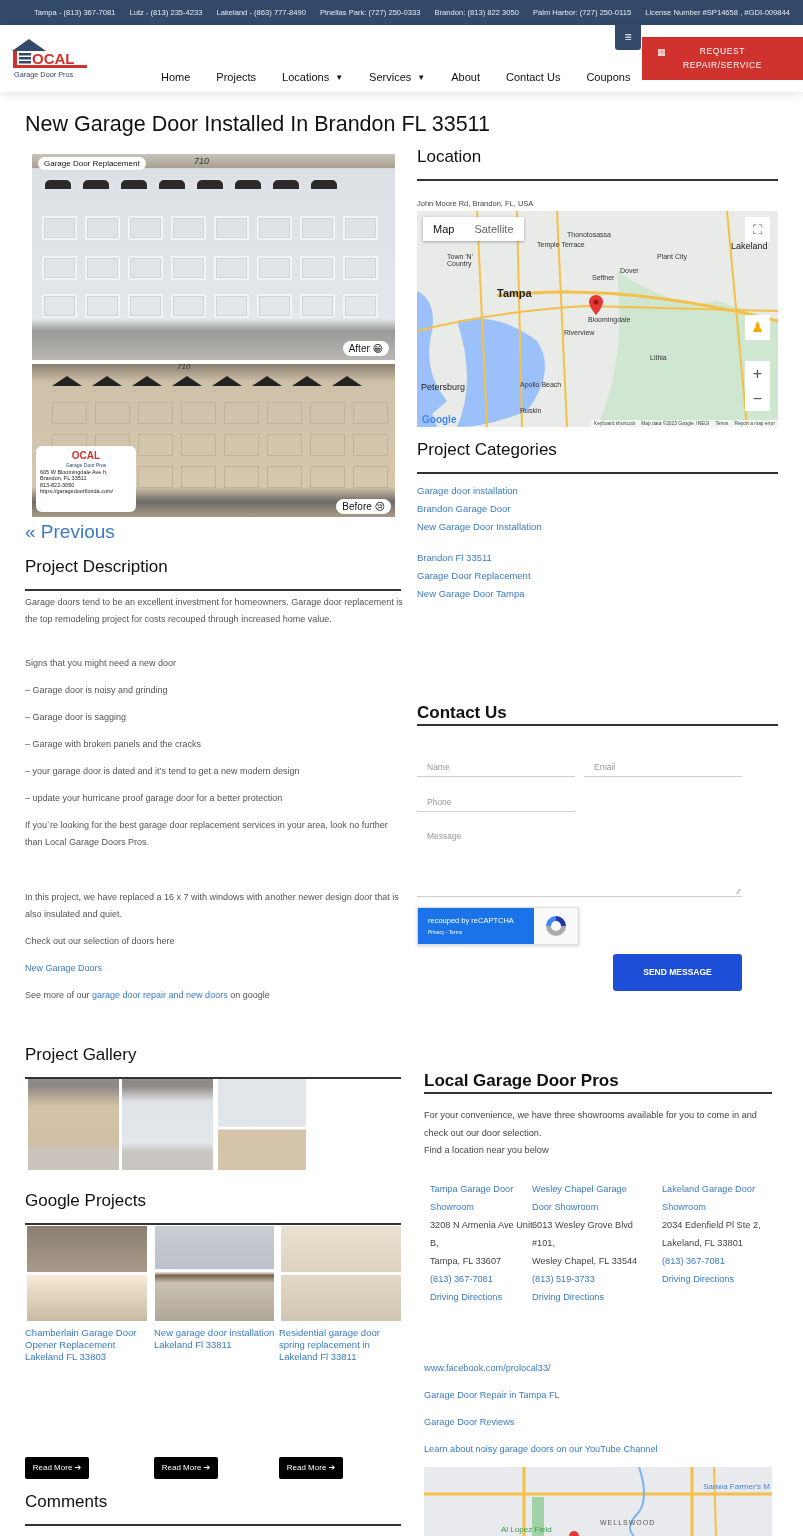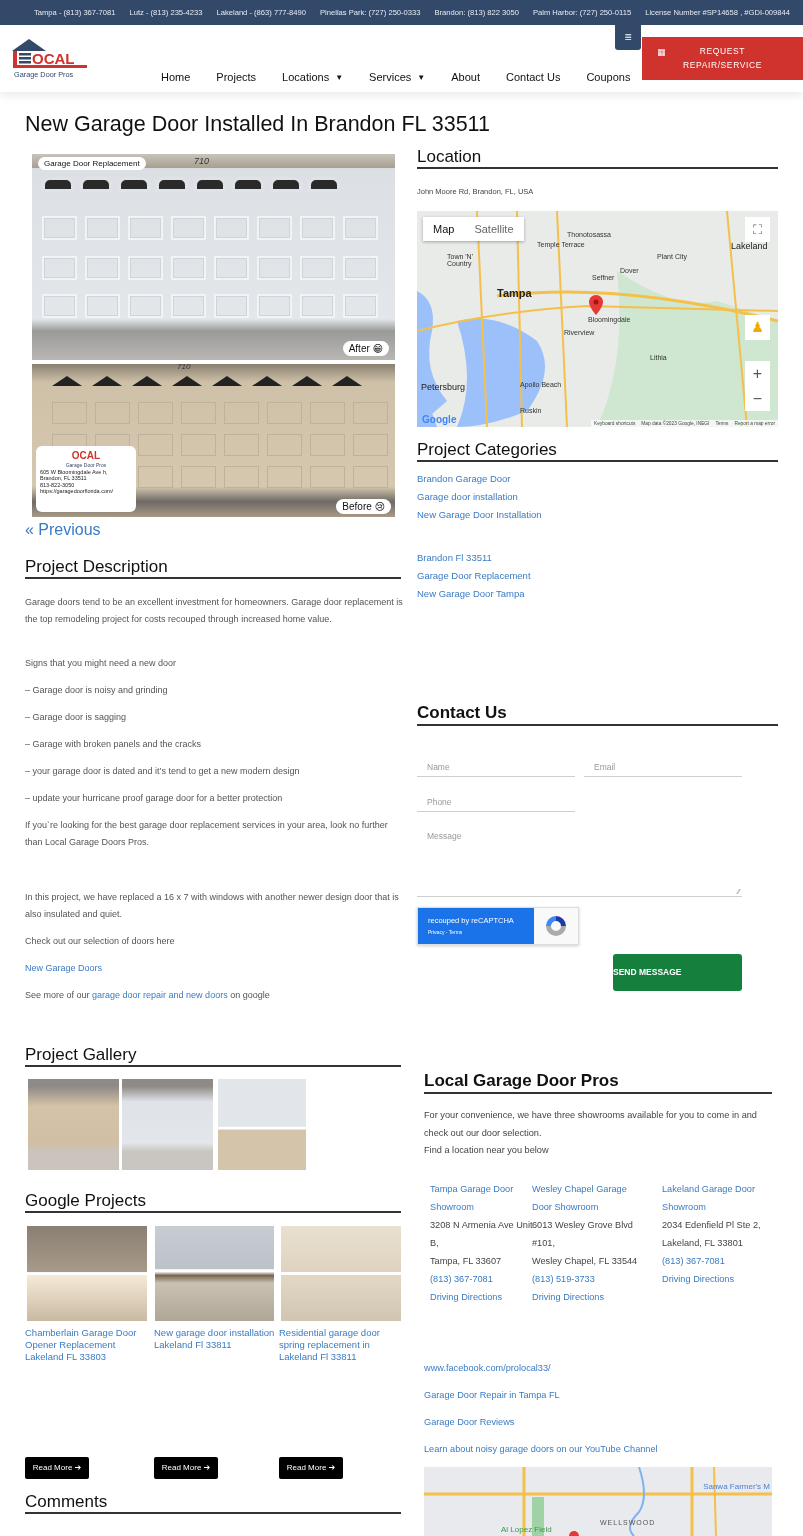--- a/index.html
+++ b/index.html
@@ -9,40 +9,40 @@
 .topbar span{color:#e6ecf4;font-size:7.6px;margin-right:14px;white-space:nowrap}
 .header{position:absolute;left:0;top:25px;width:803px;height:67px;background:#fff;box-shadow:0 4px 8px rgba(0,0,0,.08)}
 .logo{position:absolute;left:10px;top:12px;width:80px;height:45px}
 .nav{position:absolute;left:161px;top:46px;display:flex;gap:0}
 .nav .ni{font-size:11px;color:#111;margin-right:26px;display:flex;align-items:center;gap:6px;white-space:nowrap}
 .nav .caret{font-size:8px}
 .hamb{position:absolute;left:615px;top:25px;width:26px;height:25px;background:#32496a;color:#fff;font-size:12px;text-align:center;line-height:24px;border-radius:0 0 3px 3px}
 .reqbtn{position:absolute;left:642px;top:37px;width:161px;height:43px;background:#d0322d;color:#fff;font-size:8.5px;letter-spacing:.6px;text-align:center;line-height:14px;padding-top:7px}
 .reqbtn .cal{position:absolute;left:15px;top:8px;font-size:9px}
 h1.title{position:absolute;left:25px;top:112px;font-size:21.5px;font-weight:normal;color:#111;white-space:nowrap}
-.h2{font-size:17px;color:#111;font-weight:normal;border-bottom:2px solid #333;padding-bottom:0}
+.h2{font-size:17px;color:#111;font-weight:normal;border-bottom:2px solid #333;padding-bottom:12px}
 .img-after{position:absolute;left:32px;top:154px;width:363px;height:206px;background:linear-gradient(#c9c9c7,#dcdfe3 8%,#e3e7ec 80%,#9a9a98 86%,#b9b7b4);overflow:hidden}
 .img-before{position:absolute;left:32px;top:364px;width:363px;height:153px;background:linear-gradient(#8a8070,#cfc1a9 12%,#d6c8af 80%,#6e6a66 90%,#a89a86);overflow:hidden}
 .pill{position:absolute;background:#fff;border-radius:8px;font-size:8px;color:#111;padding:2px 6px;white-space:nowrap}
 .grid-row{position:absolute;display:flex;gap:6px}
 .win{width:32px;height:15px;background:#2a2a2a;border-radius:8px 8px 1px 1px;border:3px solid #dfe3e8}
 .panel{width:35px;height:24px;border:2px solid #f1f3f5;box-shadow:inset 0 0 0 1px #cfd4da}
 .bpanel{width:35px;height:22px;border:1px solid #bfb29a}
 .lcard{position:absolute;left:36px;top:446px;width:100px;height:66px;background:#fff;border-radius:6px;font-size:5.5px;color:#222;line-height:6.5px;padding:4px}
-.prev{position:absolute;left:25px;top:521px;font-size:16px;color:#3a7bc4}
+.prev{position:absolute;left:25px;top:521px;font-size:19px;color:#3a7bc4}
 .desc{position:absolute;left:25px;width:380px;font-size:9px;color:#555;line-height:17px}
 .map1{position:absolute;left:417px;top:211px;width:361px;height:216px;background:#e7ebe7;overflow:hidden}
 .right-sec{position:absolute;left:417px;width:361px}
 .links{font-size:9.5px;line-height:18px}
 .field{position:absolute;border-bottom:1px solid #cfcfcf;font-size:8.5px;color:#999;padding:4px 10px}
 .captcha{position:absolute;left:417px;top:907px;width:162px;height:38px;border:1px solid #ddd;box-shadow:0 1px 3px rgba(0,0,0,.2);display:flex}
 .captcha .blue{width:116px;background:#1a73e8;color:#fff;padding:8px 10px;font-size:7.5px}
 .captcha .blue small{display:block;font-size:5px;margin-top:4px}
 .captcha .logo2{flex:1;background:#f9f9f9;display:flex;align-items:center;justify-content:center}
-.sendbtn{position:absolute;left:613px;top:954px;width:129px;height:37px;background:#15803d;color:#fff;font-size:8.5px;font-weight:bold;line-height:37px;border-radius:3px}
+.sendbtn{position:absolute;left:613px;top:954px;width:129px;height:37px;background:#1d4ed8;color:#fff;font-size:8.5px;font-weight:bold;text-align:center;line-height:37px;border-radius:3px}
 .gthumb{position:absolute;top:1079px;height:91px;background:#ccc}
 .rp-img{position:absolute;top:1226px;width:120px;height:95px}
 .rp-title{position:absolute;top:1327px;width:122px;font-size:9.5px;line-height:12px;color:#3a7bc4}
 .readmore{position:absolute;top:1457px;width:64px;height:22px;background:#000;color:#fff;font-size:8px;line-height:22px;text-align:center;border-radius:2px}
 .sh-col{position:absolute;top:1180px;width:110px;font-size:9.2px;line-height:18px;color:#444}
 .map2{position:absolute;left:424px;top:1467px;width:348px;height:69px;background:#e8eaed;overflow:hidden}
 </style>
 </head>
 <body>
 
@@ -275,22 +275,22 @@
     <span>Keyboard shortcuts</span>
     <span>Map data ©2023 Google, INEGI</span>
     <span>Terms</span>
     <span>Report a map error</span>
   </div>
 </div>
 
 <div class="right-sec" style="top:440px">
   <div class="h2">Project Categories</div>
   <div class="links" style="margin-top:8px">
+    <div><a>Garage door installation</a></div>
     <div><a>Brandon Garage Door</a></div>
-    <div><a>Garage door installation</a></div>
     <div><a>New Garage Door Installation</a></div>
   </div>
 </div>
 
 <div class="right-sec" style="top:541px">
   <div class="links" style="margin-top:8px">
     <div><a>Brandon Fl 33511</a></div>
     <div><a>Garage Door Replacement</a></div>
     <div><a>New Garage Door Tampa</a></div>
   </div>

